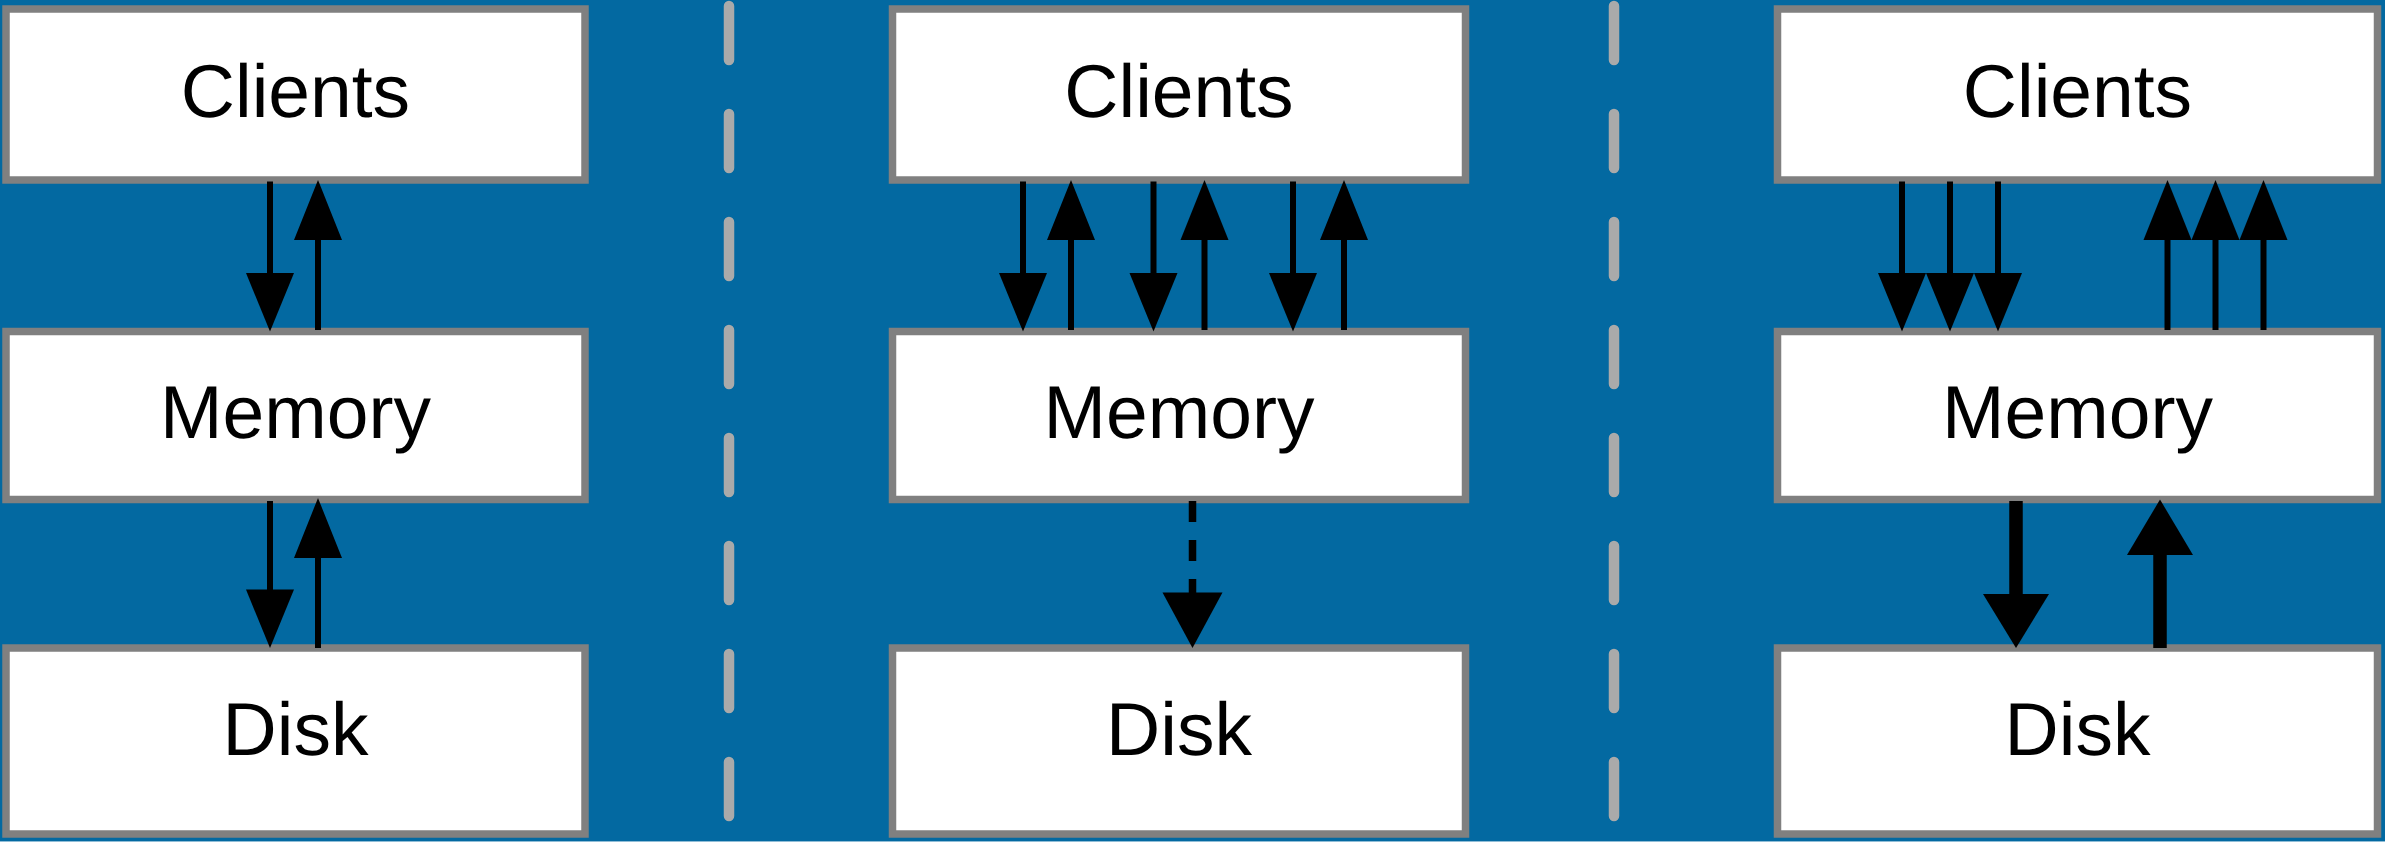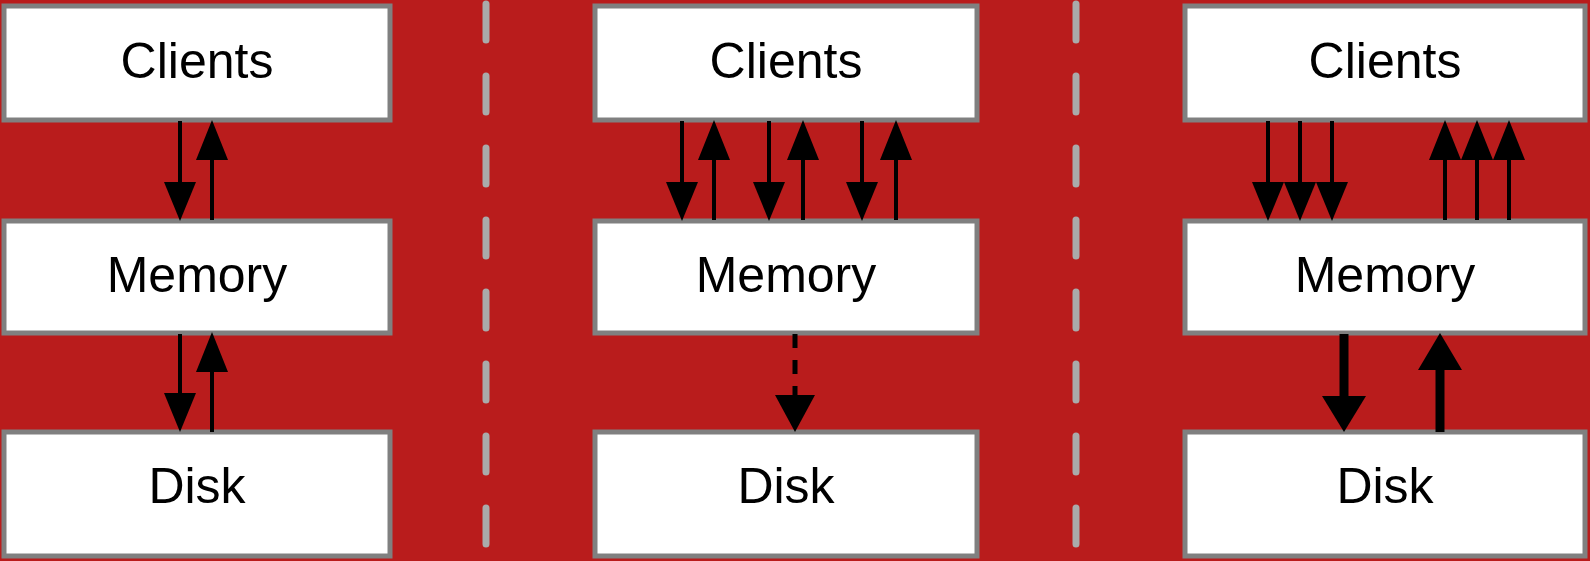--- a/index.html
+++ b/index.html
@@ -7,21 +7,21 @@
     padding: 0;
     background: #ffffff;
   }
   body {
     font-family: "Liberation Sans", sans-serif;
   }
   #diagram-root {
     position: relative;
     width: 1590px;
     height: 561px;
-    background: #b91c1c;
+    background: #0369a1;
     overflow: hidden;
   }
   #diagram-svg {
     position: absolute;
     top: 0;
     left: 0;
     width: 1590px;
     height: 561px;
     display: block;
   }

